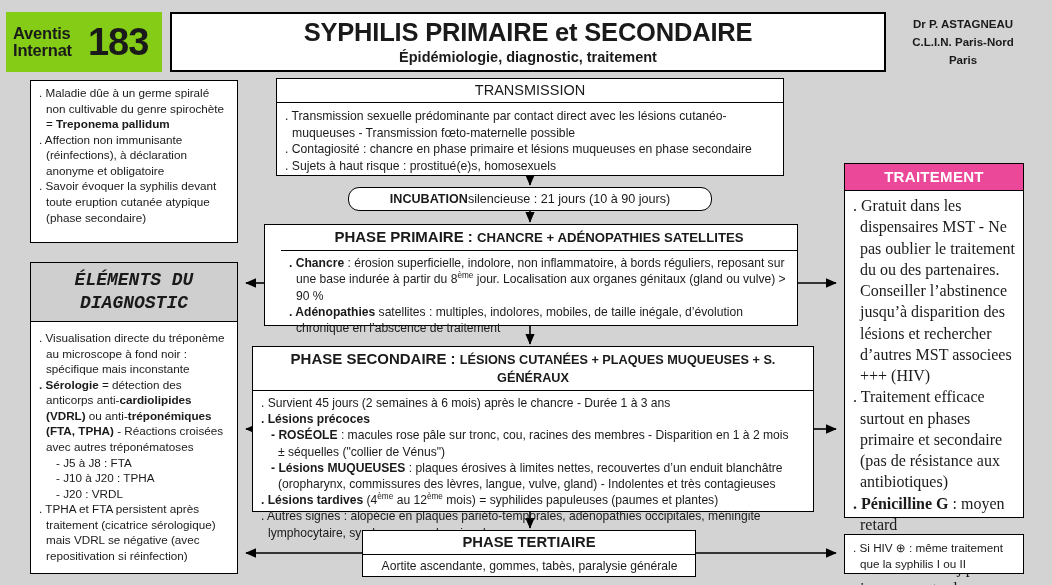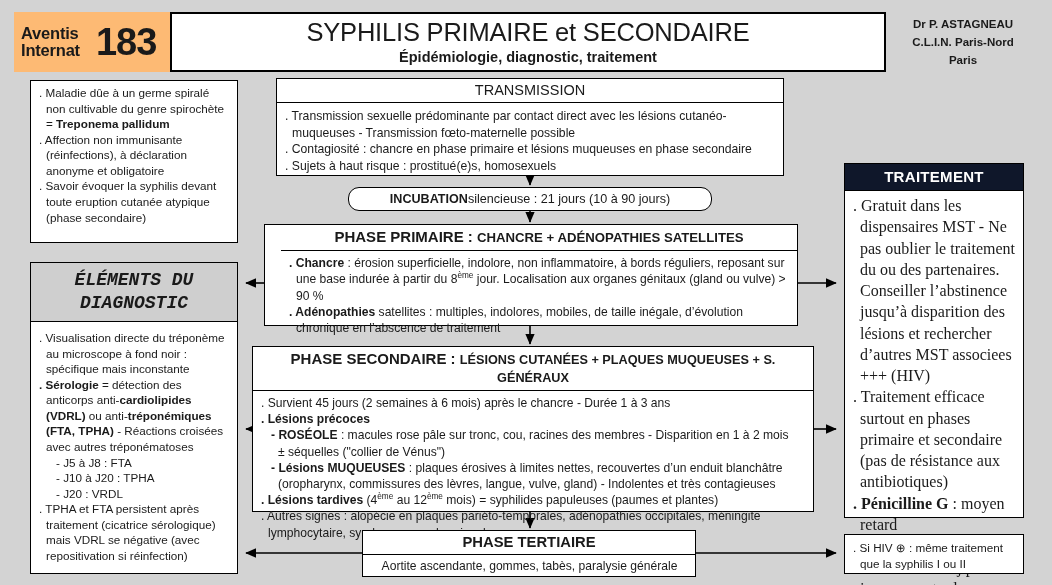--- a/index.html
+++ b/index.html
@@ -34,25 +34,25 @@
     padding: 2px 4px 3px 4px;
     box-sizing: border-box;
   }
   .body-txt {
     padding: 4px 6px 4px 7px;
     box-sizing: border-box;
   }
   
   #brand {
     position: absolute;
-    left: 14px; top: 12px;
+    left: 6px; top: 12px;
     width: 156px; height: 60px;
     display: flex;
     align-items: center;
-    background: #fdba74;
+    background: #84cc16;
   }
   #brand .name {
     font-size: 16.5px;
     font-weight: bold;
     line-height: 1.02;
     margin-left: 7px;
     letter-spacing: -0.2px;
   }
   #brand .num {
     font-size: 38px;
@@ -64,21 +64,21 @@
     left: 170px; top: 12px;
     width: 716px; height: 60px;
     border-width: 2px;
     display: flex;
     flex-direction: column;
     align-items: center;
     justify-content: center;
   }
   #title-box .t1 {
     font-size: 25.5px;
-    font-weight: normal;
+    font-weight: bold;
     letter-spacing: -0.2px;
     line-height: 1.05;
   }
   #title-box .t2 {
     font-size: 14.5px;
     font-weight: bold;
     margin-top: 4px;
   }
   #author {
     position: absolute;
@@ -162,21 +162,21 @@
   }
   #tertiaire .hdr { font-size: 14.8px; font-weight: bold; padding-top: 3px; padding-bottom: 4px;}
   #tertiaire .body-txt { font-size: 12.1px; text-align: center; padding-top: 4px;}
 
   
   #traitement {
     left: 844px; top: 163px;
     width: 180px; height: 355px;
   }
   #traitement .hdr {
-    background: #0f172a;
+    background: #ec4899;
     color: #ffffff;
     font-size: 15px;
     font-weight: bold;
     letter-spacing: 0.3px;
     padding-top: 4px;
     padding-bottom: 5px;
   }
   #traitement .body-txt { font-size: 16px; line-height: 1.33;  font-family: Liberation Serif, serif;}
 
   #hiv {

